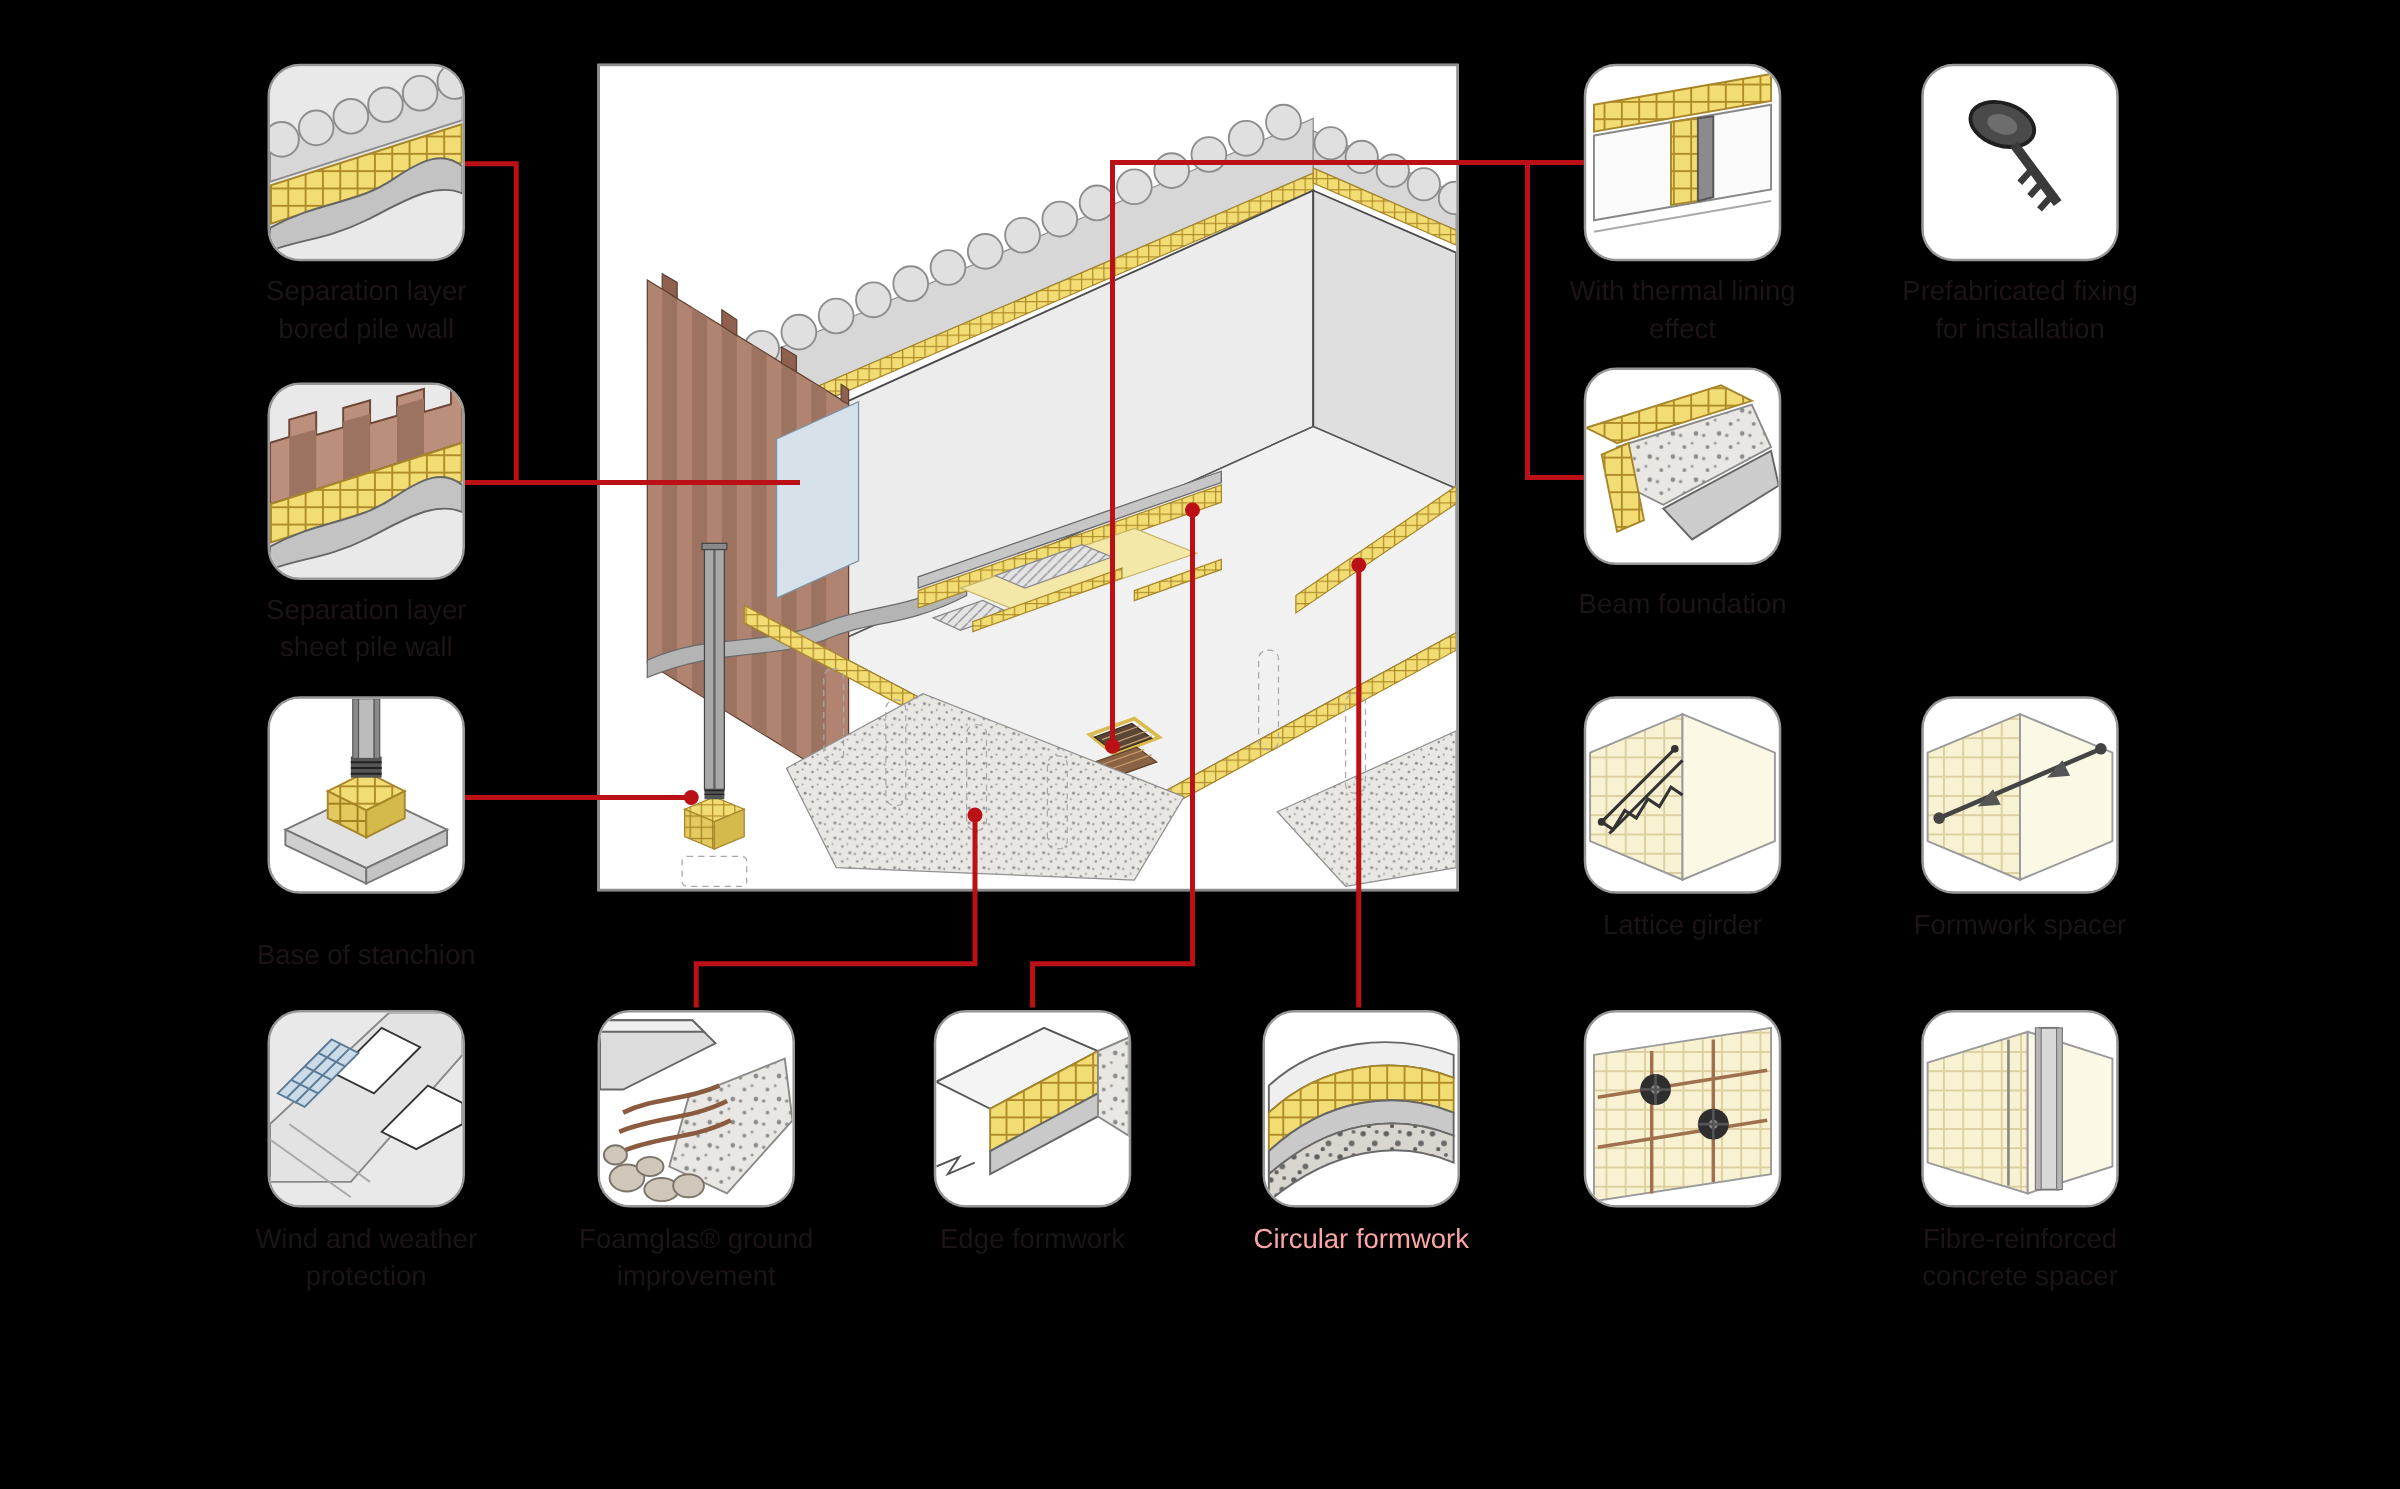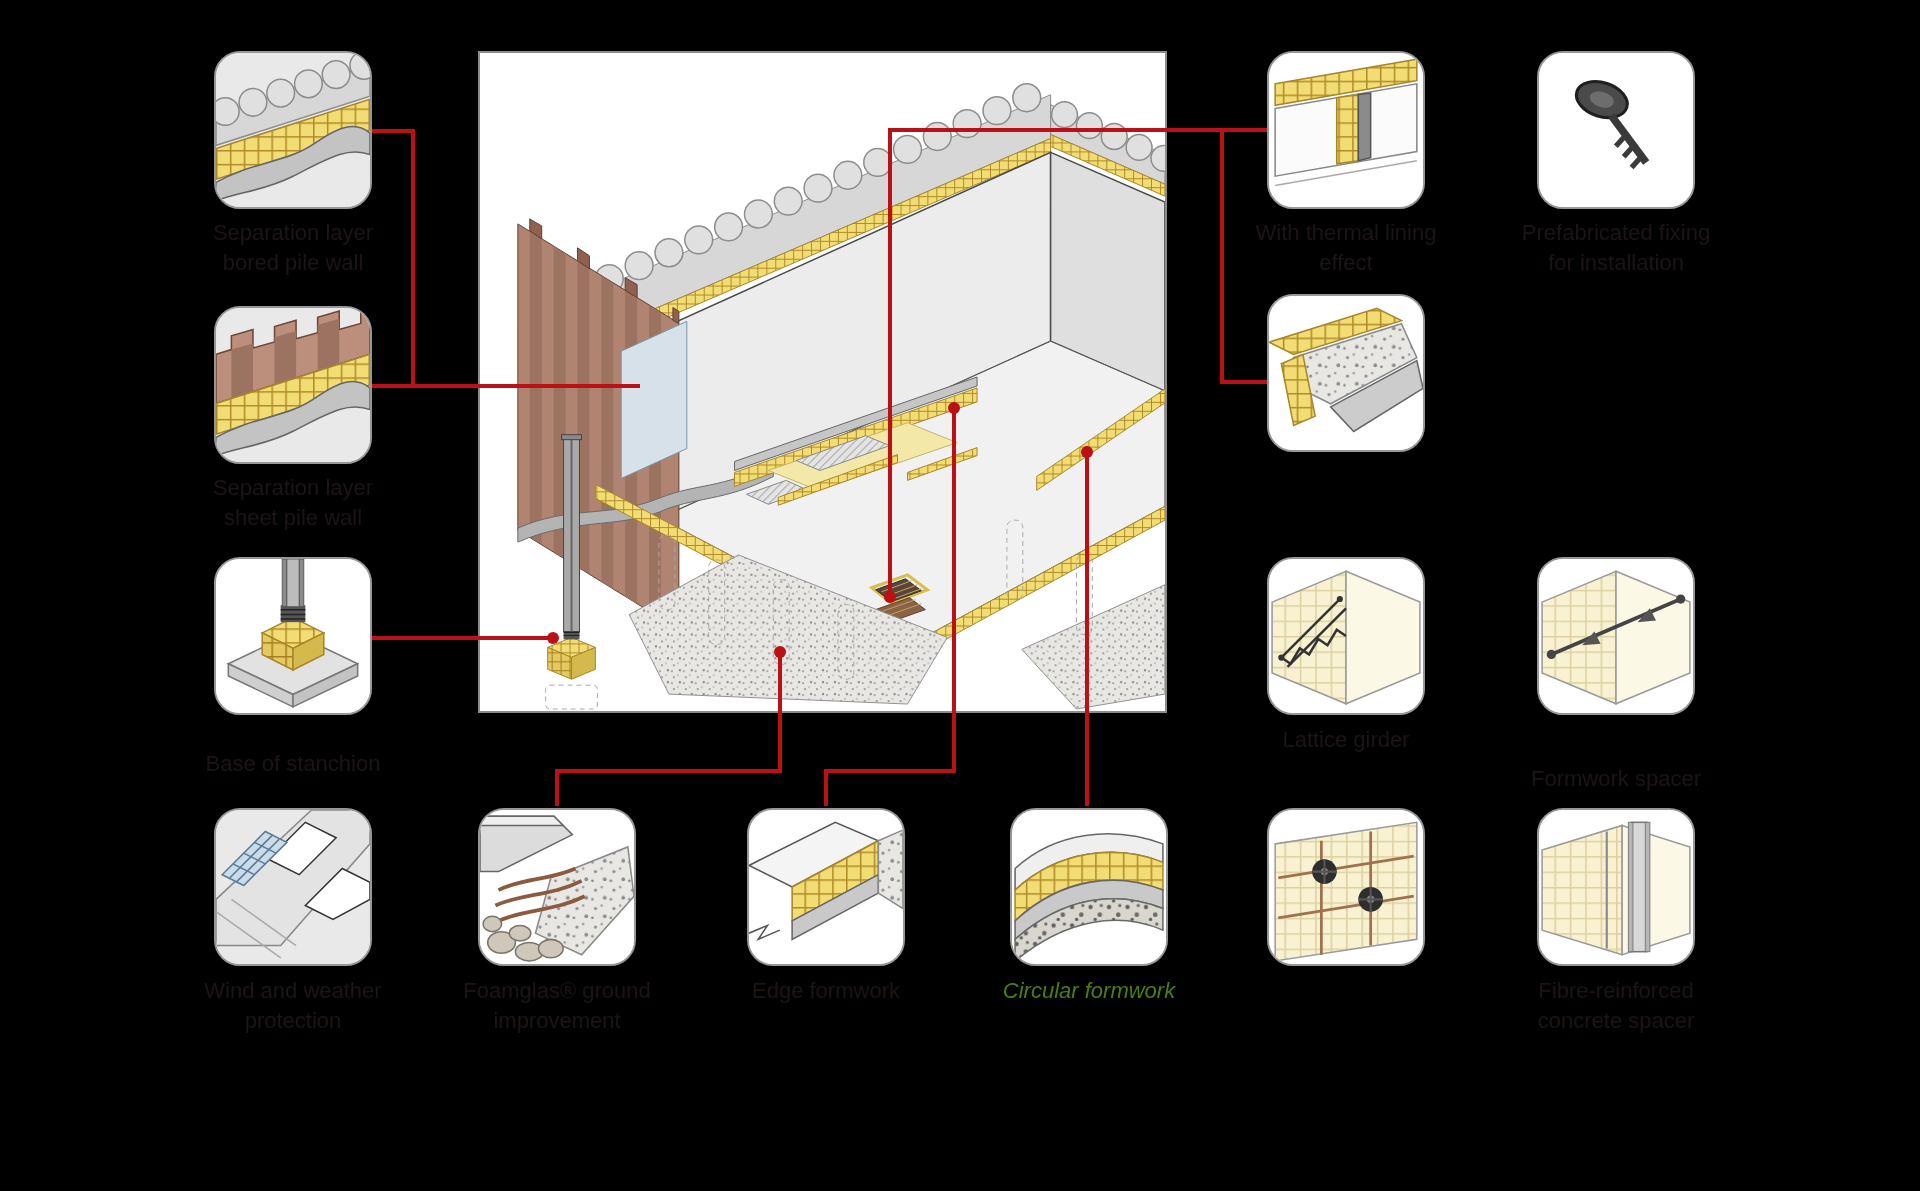--- a/index.html
+++ b/index.html
@@ -414,37 +414,41 @@
       <span>protection</span>
   </div>
   <div class="callout-label lB1" style="color: rgb(28, 20, 22);">
     <span>Foamglas® ground</span>
       <span>improvement</span>
   </div>
   <div class="callout-label lB2" style="color: rgb(28, 20, 22);">
     <span>Edge formwork</span>
       <span></span>
   </div>
-  <div class="callout-label lB3" style="color: #4d7c0f; font-style: italic;">
+  <div class="callout-label lB3" style="color: #fca5a5;">
     <span>Circular formwork</span>
       <span></span>
   </div>
   <div class="callout-label lQ2" style="color: rgb(28, 20, 22);">
     <span>Prefabricated fixing</span>
       <span>for installation</span>
   </div>
   <div class="callout-label lR1" style="color: rgb(28, 20, 22);">
     <span>With thermal lining</span>
       <span>effect</span>
   </div>
+  <div class="callout-label lR3" style="color: rgb(28, 20, 22);">
+    <span>Beam foundation</span>
+      <span></span>
+  </div>
   <div class="callout-label lR4" style="color: rgb(28, 20, 22);">
     <span>Lattice girder</span>
       <span></span>
   </div>
-  <div class="callout-label lQ5" style="color: rgb(28, 20, 22); margin-top: 39px;">
+  <div class="callout-label lQ5" style="color: rgb(28, 20, 22);">
     <span>Formwork spacer</span>
       <span></span>
   </div>
   <div class="callout-label lQ7" style="color: rgb(28, 20, 22);">
     <span>Fibre-reinforced</span>
       <span>concrete spacer</span>
   </div>
 
 </div>
 

